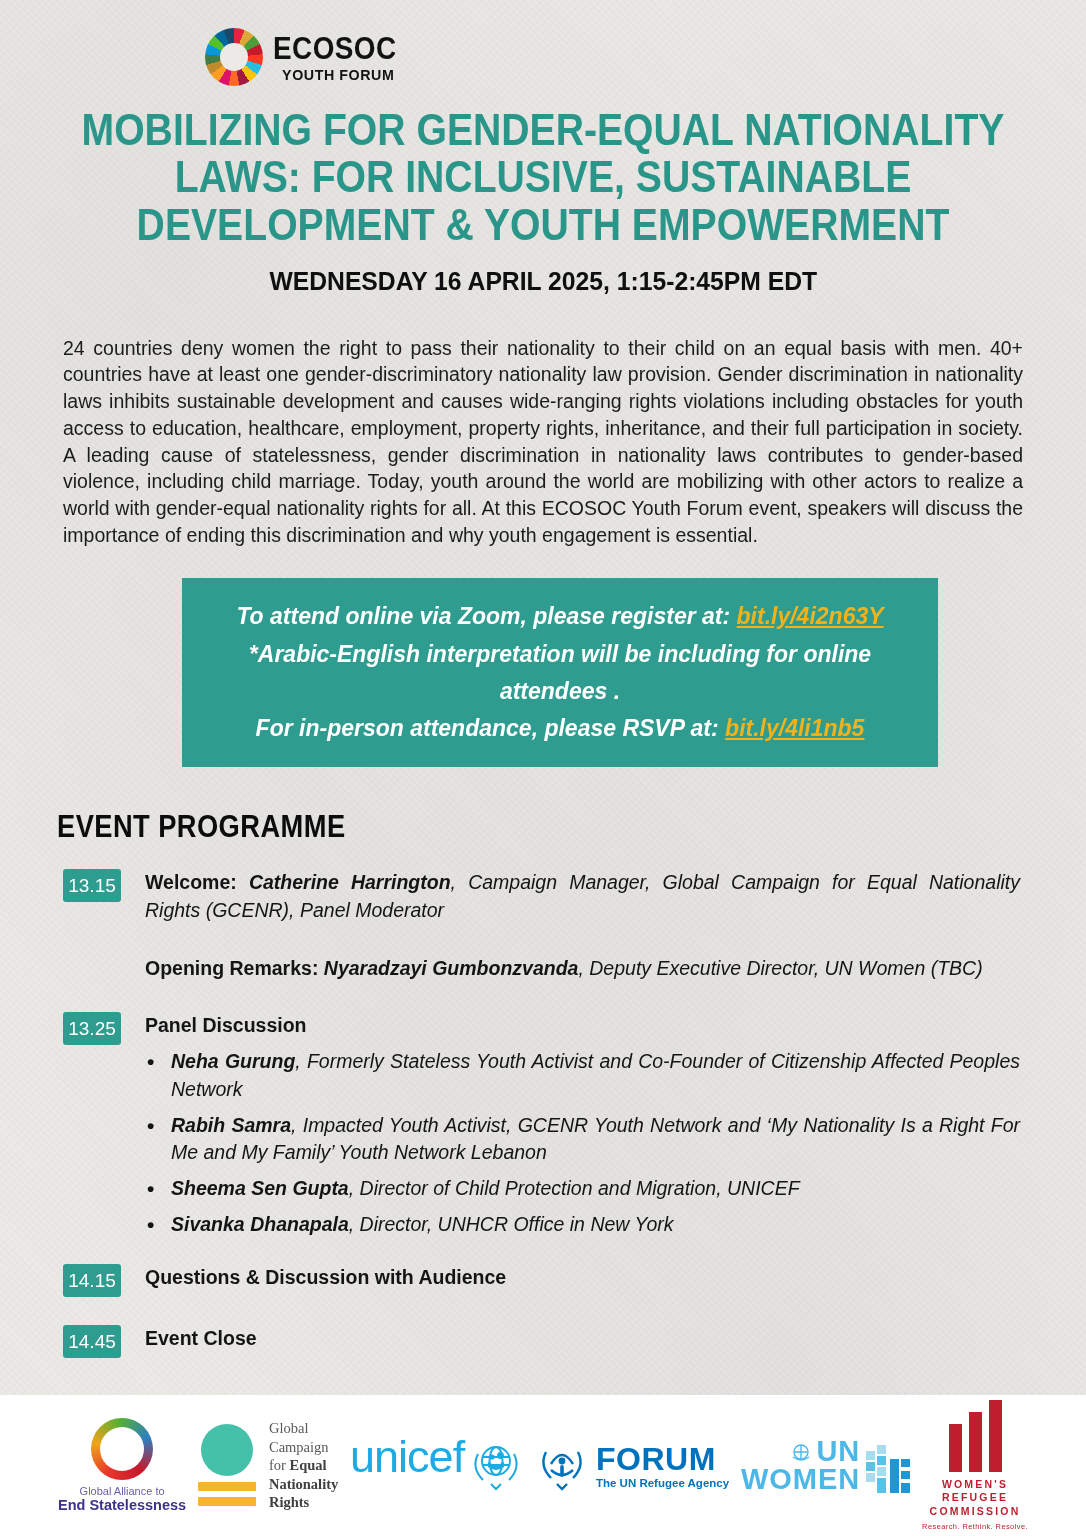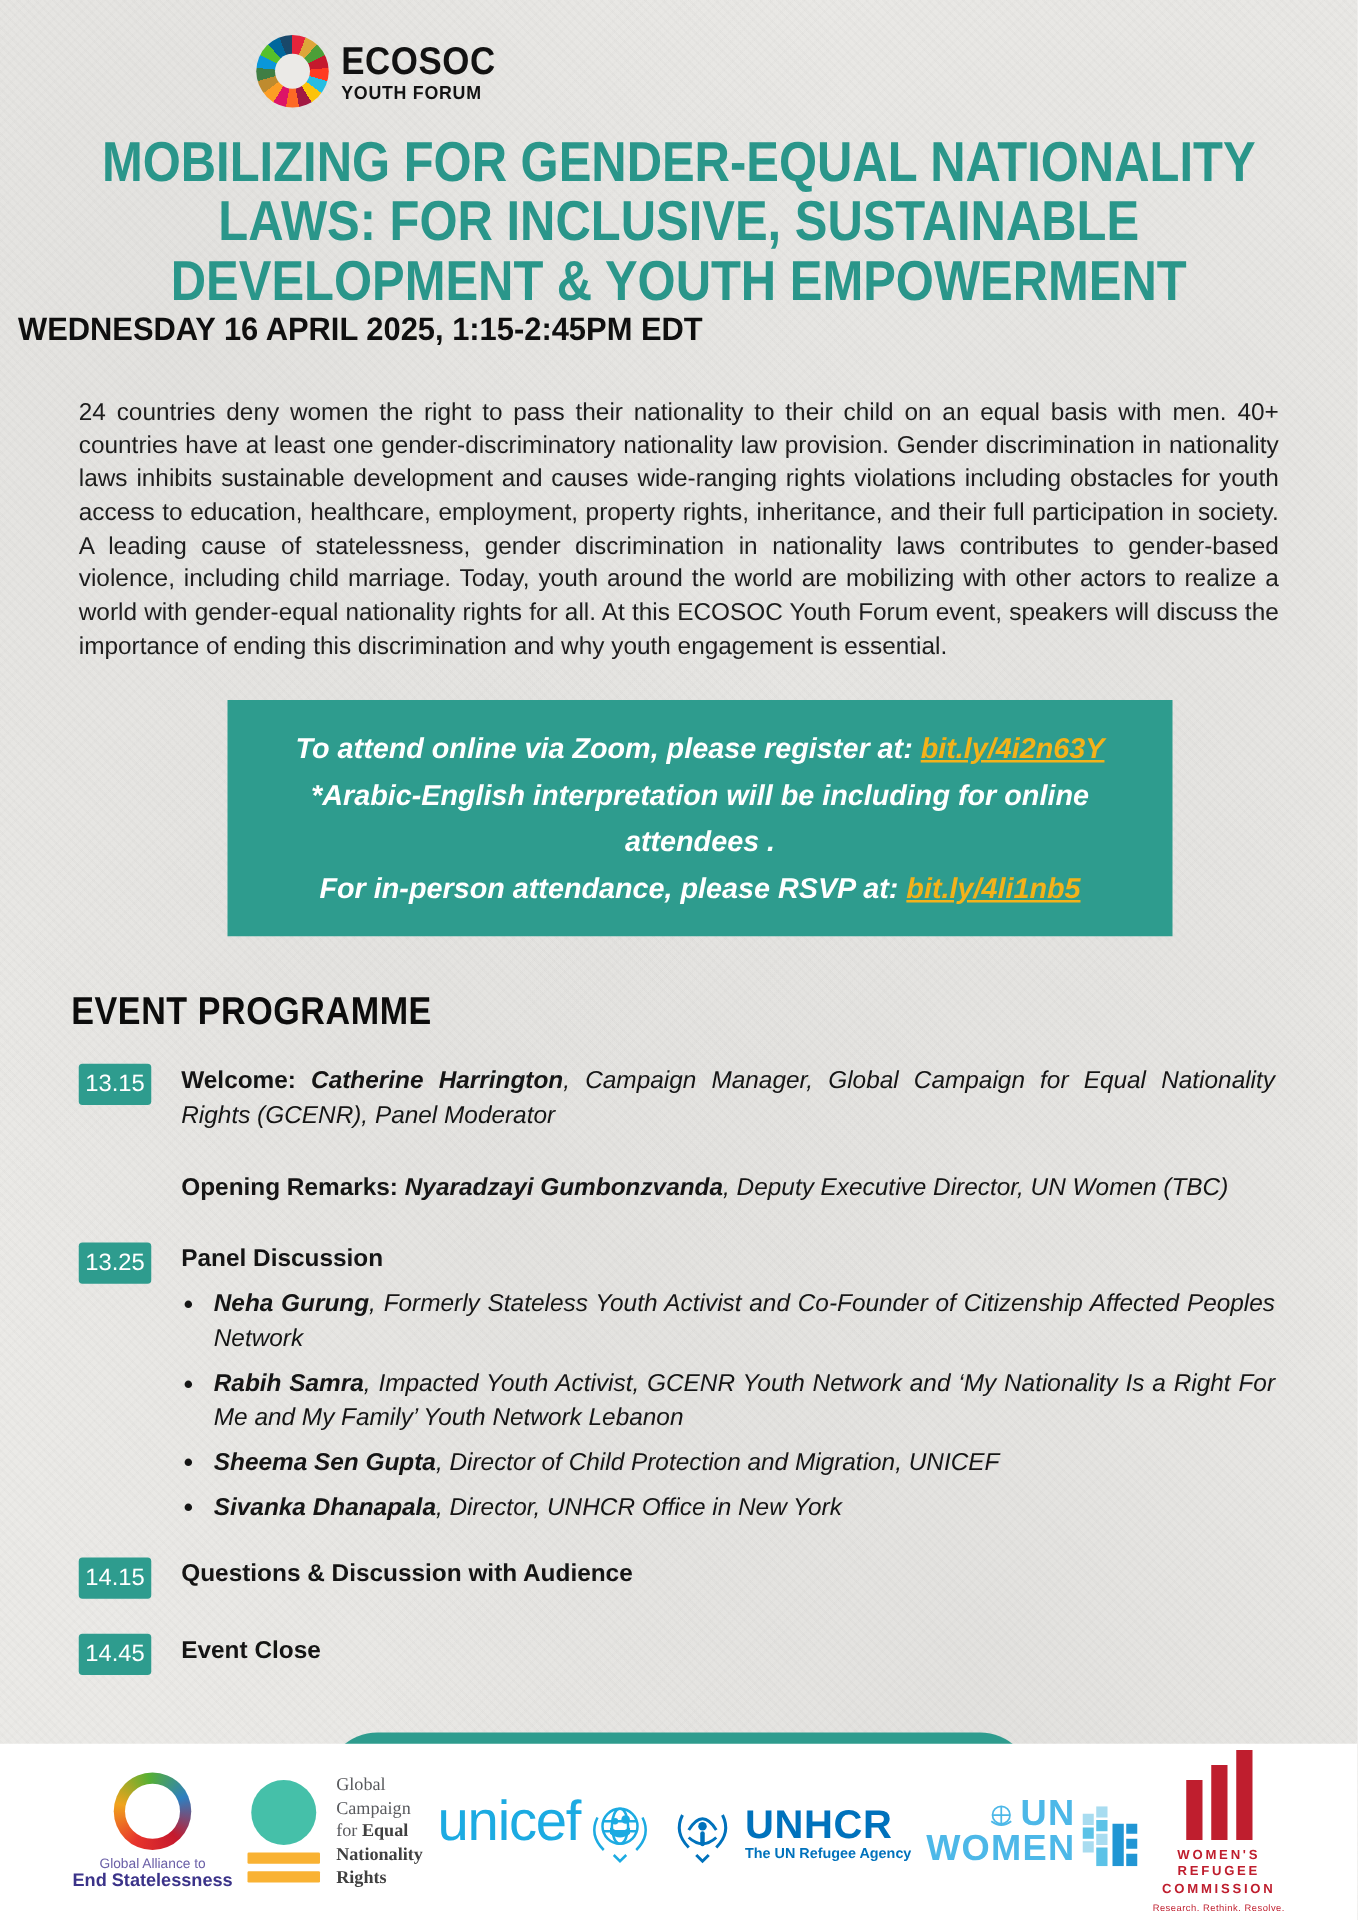--- a/index.html
+++ b/index.html
@@ -10,35 +10,35 @@
     background-image:
       radial-gradient(ellipse at 15% 18%, rgba(110,110,110,.07), transparent 42%),
       radial-gradient(ellipse at 82% 30%, rgba(110,110,110,.06), transparent 45%),
       radial-gradient(ellipse at 35% 62%, rgba(110,110,110,.06), transparent 40%),
       radial-gradient(ellipse at 72% 88%, rgba(110,110,110,.07), transparent 45%),
       repeating-linear-gradient(45deg, rgba(0,0,0,.015) 0 2px, transparent 2px 5px),
       repeating-linear-gradient(-45deg, rgba(90,90,90,.015) 0 2px, transparent 2px 6px);
   }
   
   .header { display:flex; align-items:center; gap:30px; padding:28px 0 0 205px; }
-  .ecosoc-logo { display:flex; align-items:center; gap:10px; }
+  .ecosoc-logo { display:flex; align-items:center; gap:10px;text-align:center; }
   .sdg-wheel { width:58px; height:58px; border-radius:50%; position:relative; flex:0 0 auto;
     background:conic-gradient(#e5243b 0 5.9%, #dda63a 0 11.8%, #4c9f38 0 17.6%, #c5192d 0 23.5%,
       #ff3a21 0 29.4%, #26bde2 0 35.3%, #fcc30b 0 41.2%, #a21942 0 47.1%, #fd6925 0 52.9%,
       #dd1367 0 58.8%, #fd9d24 0 64.7%, #bf8b2e 0 70.6%, #3f7e44 0 76.5%, #0a97d9 0 82.4%,
       #56c02b 0 88.2%, #00689d 0 94.1%, #19486a 0 100%); }
   .sdg-wheel::after { content:""; position:absolute; inset:15px; border-radius:50%; background:#ebeae7; }
   .ecosoc-wordmark { line-height:1; color:#121212; }
   .ecosoc-l1 { font-size:31px; font-weight:bold; letter-spacing:.5px; transform:scaleX(.9); transform-origin:left; }
   .ecosoc-l2 { font-size:15px; font-weight:bold; letter-spacing:.6px; margin-top:3px; transform:scaleX(.95); transform-origin:left; }
   .side-event { font-size:20px; color:#222; letter-spacing:.4px; }
   
   .title { margin-top:20px; text-align:center; color:#2a968a; font-weight:bold; font-size:45px; line-height:1.05; }
   .title .line { display:block; white-space:nowrap; transform:scaleX(.87); transform-origin:center; }
-  .date { text-align:left; font-size:26px; font-weight:bold; color:#0f0f0f; }
+  .date { margin-top:18px; text-align:center; font-size:26px; font-weight:bold; color:#0f0f0f; }
   .date span { display:inline-block; transform:scaleX(.95); }
   
   .intro { margin:38px 63px 0 63px; font-size:19.5px; line-height:1.37; text-align:justify; color:#1c1c1c; }
   
   .register { margin:30px 0 0 182px; width:700px; padding:20px 28px; background:#2e9c8e;
     text-align:center; color:#ffffff; font-weight:bold; font-style:italic; font-size:23px; line-height:1.62; }
   .register a { color:#f3b21b; text-decoration:underline; font-weight:bold; font-style:italic; }
   
   .prog-heading { margin:42px 0 0 57px; font-size:31px; font-weight:bold; color:#0c0c0c; }
   .prog-heading span { display:inline-block; transform:scaleX(.88); transform-origin:left; letter-spacing:.5px; }
@@ -232,21 +232,21 @@
           <path d="M21,44 l5,5 5,-5"></path>
           <path d="M15,24 q11,-18 22,0"></path>
           <path d="M15,30 q11,10 22,0"></path>
         </g>
         <g fill="#0072bc">
           <circle cx="26" cy="21" r="3.4"></circle>
           <rect x="24.2" y="25" width="3.6" height="12" rx="1.8"></rect>
         </g>
       </svg>
       <div>
-        <div class="unhcr-word">UNHCR</div>
+        <div class="unhcr-word">FORUM</div>
         <div class="unhcr-tag">The UN Refugee Agency</div>
       </div>
     </div>
 
     <div class="unwomen">
       <div class="uw-text">
         <div class="uw-l1">
           <svg width="22" height="22" viewBox="0 0 22 22">
             <g fill="none" stroke="#4db8e8" stroke-width="1.4">
               <circle cx="11" cy="11" r="7"></circle>

